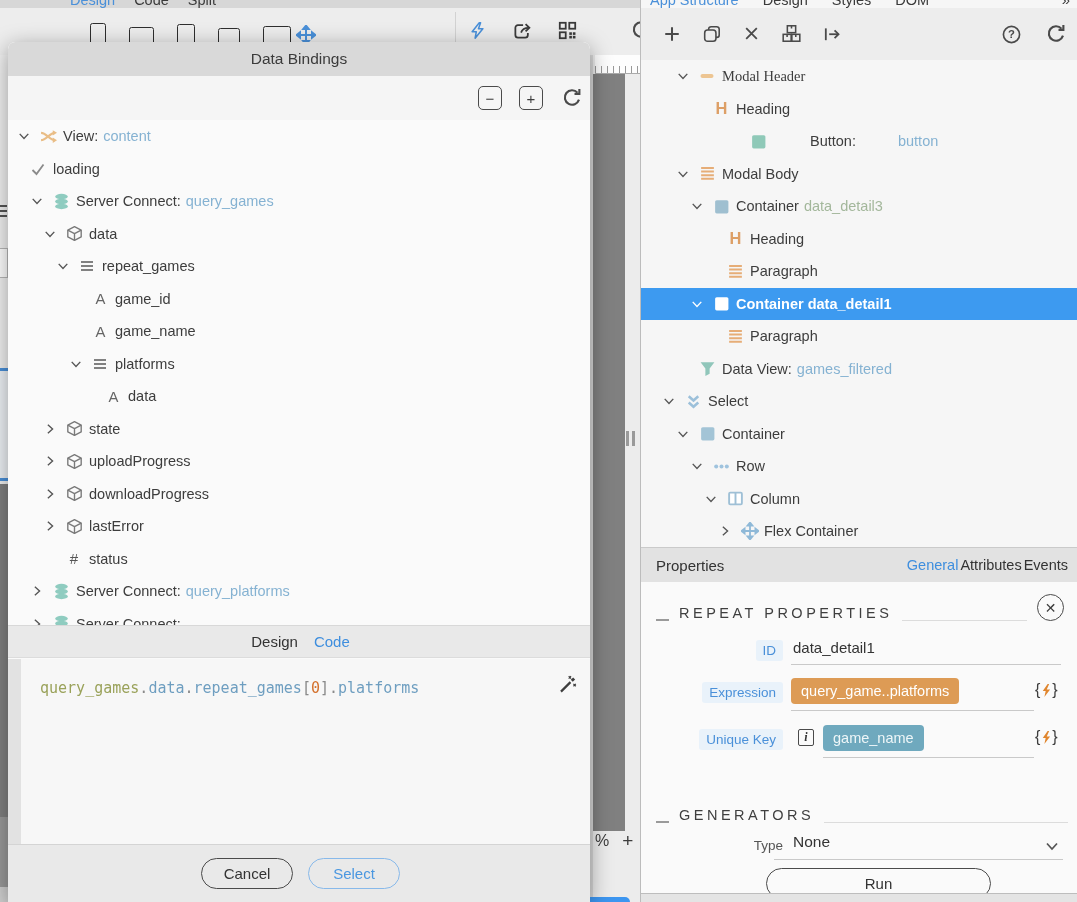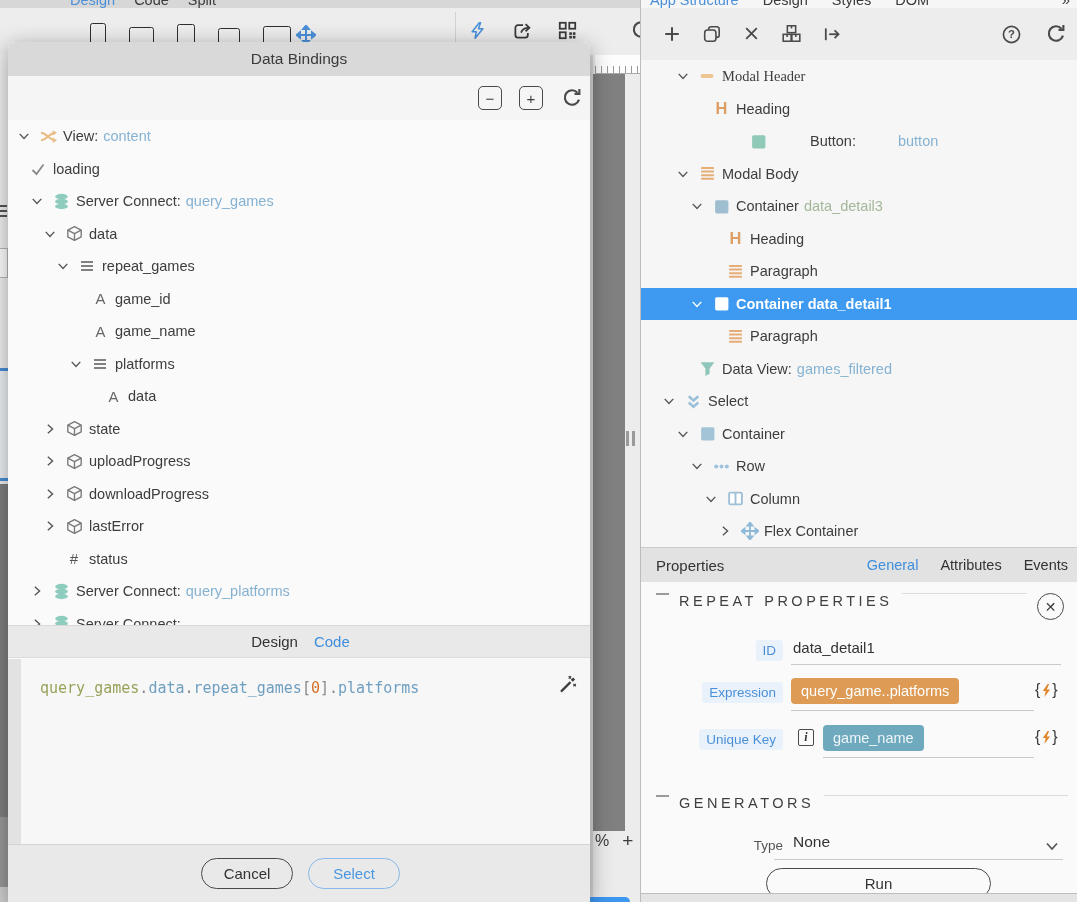--- a/index.html
+++ b/index.html
@@ -100,26 +100,26 @@
   .right-panel { position:absolute; left:640px; top:0; width:437px; height:902px; background:#f6f6f6;
                  border-left:1px solid #bcbcbc; }
   .rp-toolbar { position:absolute; left:0; top:8px; width:437px; height:52px; background:#ededed; }
   .rp-toolbar .licons { position:absolute; left:22px; top:16px; display:flex; gap:22px; align-items:center; }
   .rp-toolbar .ricons { position:absolute; right:12px; top:16px; display:flex; gap:25px; align-items:center; }
   .rp-tree { position:absolute; left:0; top:60px; width:437px; height:487px; overflow:hidden; background:#f6f6f6; }
 
   .props-header { position:absolute; left:0; top:547px; width:437px; height:35px; background:#e2e2e2;
                   border-top:1px solid #cacaca; display:flex; align-items:center; font-size:15px; }
   .props-header .ptitle { margin-left:15px; color:#333; }
-  .props-header .ptabs { margin-left:auto; margin-right:10px; display:flex; gap:22px; font-size:14.5px;align-items:flex-end; }
+  .props-header .ptabs { margin-left:auto; margin-right:10px; display:flex; gap:2px; font-size:14.5px;align-items:flex-end; }
   .props-header .ptabs .tab { color:#333; }
   .props-header .ptabs .tab.active { color:#3e8ede; }
 
   .props-body { position:absolute; left:0; top:582px; width:437px; height:311px; background:#fafafa; }
-  .sec-title { position:absolute; left:0; width:437px; height:28px; display:flex; align-items:flex-start; }
+  .sec-title { position:absolute; left:0; width:437px; height:28px; display:flex; align-items:flex-end; }
   .sec-title .dash { width:13px; height:2px; background:#9a9a9a; margin-left:15px; flex:none; }
   .sec-title .stext { margin-left:10px; font-size:14.5px; letter-spacing:3.5px; color:#3f3f3f; white-space:nowrap; }
   .sec-title .line { flex:1; height:1px; background:#dcdcdc; margin:0 10px; }
   .sec-close { width:27px; height:27px; border:1.4px solid #4a4a4a; border-radius:50%; margin-right:14px;
                display:flex; align-items:center; justify-content:center; font-size:14px; color:#3d3d3d; flex:none; }
 
   .prow { position:absolute; left:0; width:437px; height:30px; }
   .plabel-box { position:absolute; left:0; top:0; width:142px; height:30px; display:flex; justify-content:flex-end; align-items:center; }
   .badge { background:#e9f2fa; color:#4a90d9; font-size:13.5px; border-radius:3px; padding:3px 7px; }
   .plain-label { color:#555; font-size:13.5px; }

